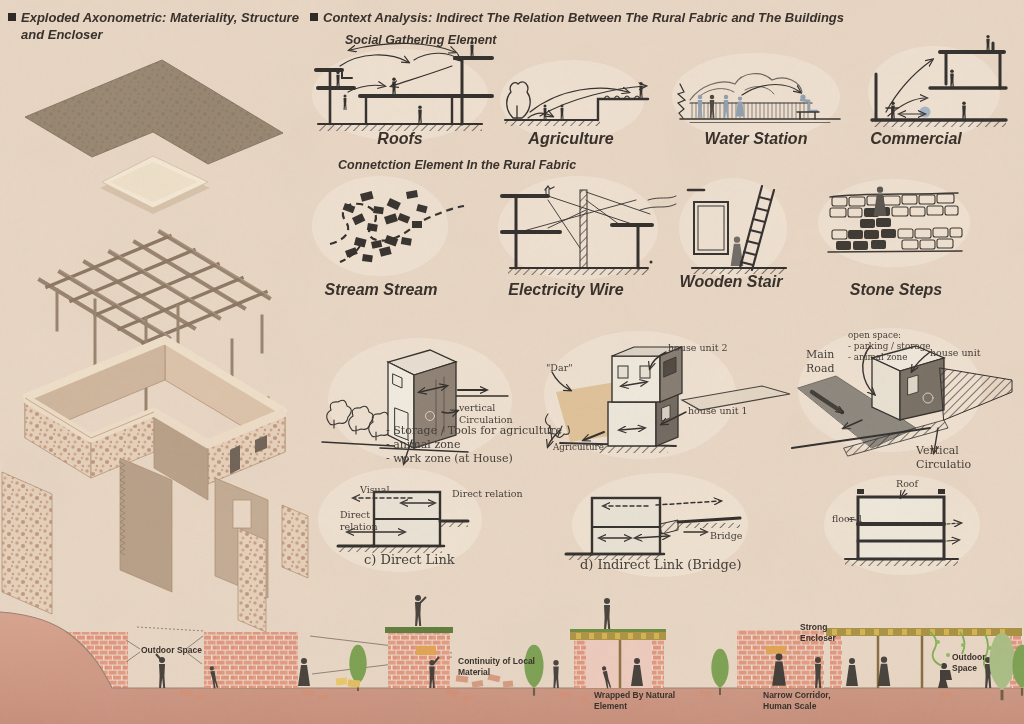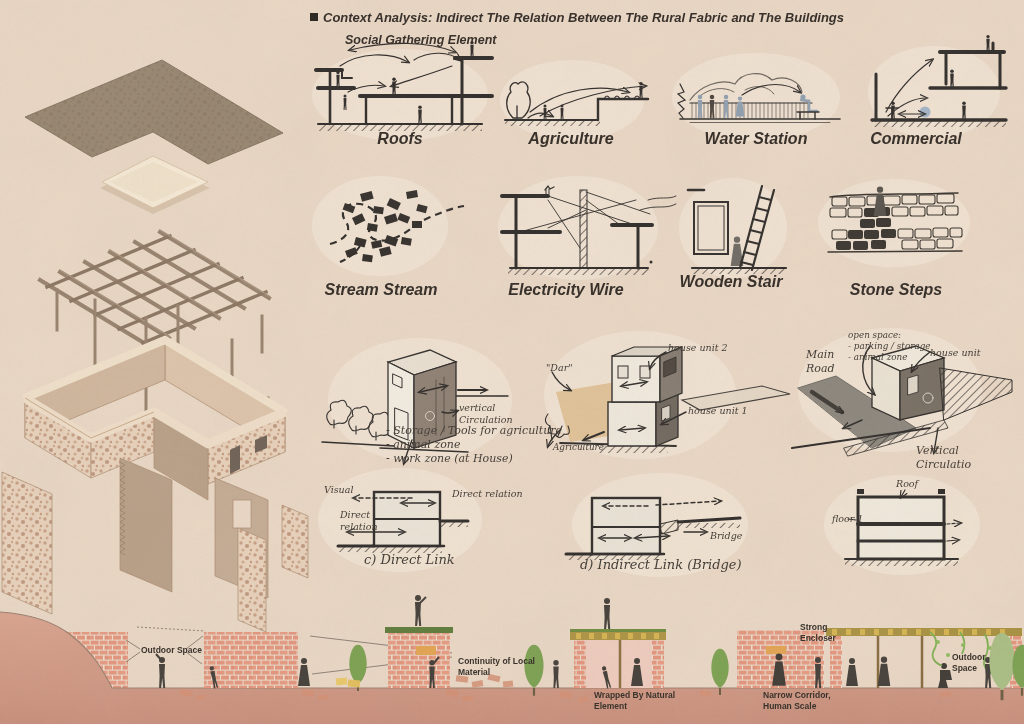--- a/index.html
+++ b/index.html
@@ -3,21 +3,21 @@
 <meta charset="utf-8">
 <style>
   html,body{margin:0;padding:0;background:#d8c6b4}
   #canvas{position:relative;width:1024px;height:724px;background:#e9d6c3;overflow:hidden;
           font-family:"Liberation Sans",sans-serif}
   .abs{position:absolute}
   .hdr{display:flex;gap:5px;font-weight:bold;font-style:italic;font-size:13px;color:#39322c;line-height:1.3}
   .bullet{width:8px;height:8px;background:#2f2a25;margin-top:3px;flex:none}
   .sub{font-weight:bold;font-style:italic;font-size:12.5px;color:#39322c;white-space:nowrap}
   .lbl{font-weight:bold;font-style:italic;font-size:16px;color:#39322c;transform:translateX(-50%);white-space:nowrap}
-  .hand{font-family:"DejaVu Serif",serif;font-style:italic;font-size:9.5px;color:#46403a;line-height:1.25}
+  .hand{font-family:"DejaVu Serif",serif;font-size:9.5px;color:#46403a;line-height:1.25}
   .hand-lg{font-size:13px}
   .sm{font-size:8.5px;font-weight:bold;color:#3a332c;line-height:1.3}
   .pre{white-space:pre-line}
 </style>
 </head>
 <body>
 
 <div id="canvas">
 
 <svg class="abs" style="left:0;top:0" width="1024" height="724" viewBox="0 0 1024 724">
@@ -584,33 +584,38 @@
           <use href="#pstand" transform="translate(988,688)"></use>
         </g>
     <use href="#tree" transform="translate(1002,690) scale(1.45)" fill="#a9bd82"></use>
     <use href="#tree" transform="translate(1022,688) scale(1.1)" fill="#7ba04f"></use>
   </g>
 
   <rect width="1024" height="724" filter="url(#mottle)" opacity="0.05"></rect>
   <rect width="1024" height="724" filter="url(#grain)" opacity="0.06"></rect>
 </svg>
 
+<div class="abs hdr" style="left:8px;top:10px;width:296px">
+  <span class="bullet"></span>
+  <span>Exploded Axonometric: Materiality, Structure and Encloser</span>
+</div>
 
 <div class="abs hdr" style="left:310px;top:10px;width:700px">
   <span class="bullet"></span>
   <span>Context Analysis: Indirect The Relation Between The Rural Fabric and The Buildings</span>
 </div>
 
 <div class="abs sub" style="left:345px;top:33px">Social Gathering Element</div>
 
 <div class="abs lbl" style="left:400px;top:130px">Roofs</div>
 <div class="abs lbl" style="left:571px;top:130px">Agriculture</div>
 <div class="abs lbl" style="left:756px;top:130px">Water Station</div>
 <div class="abs lbl" style="left:916px;top:130px">Commercial</div>
 
+<div class="abs sub" style="left:338px;top:158px">Connetction Element In the Rural Fabric</div>
 
 <div class="abs lbl" style="left:381px;top:281px">Stream Stream</div>
 <div class="abs lbl" style="left:566px;top:281px">Electricity Wire</div>
 <div class="abs lbl" style="left:731px;top:273px">Wooden Stair</div>
 <div class="abs lbl" style="left:896px;top:281px">Stone Steps</div>
 
 
 <div class="abs hand pre" style="left:459px;top:402px">vertical
 Circulation</div>
 <div class="abs hand pre" style="left:386px;top:424px;font-size:11px">- Storage / Tools for agriculture
@@ -624,21 +629,21 @@
 
 <div class="abs hand pre" style="left:806px;top:348px;font-size:11px">Main
 Road</div>
 <div class="abs hand pre" style="left:848px;top:330px;font-size:8.8px">open space:
 - parking / storage
 - animal zone</div>
 <div class="abs hand" style="left:930px;top:347px">house unit</div>
 <div class="abs hand pre" style="left:916px;top:444px;font-size:11px">Vertical
 Circulatio</div>
 
-<div class="abs hand" style="left:324px;top:484px">Visual</div>
+<div class="abs hand" style="left:360px;top:484px">Visual</div>
 <div class="abs hand" style="left:452px;top:488px">Direct relation</div>
 <div class="abs hand pre" style="left:340px;top:509px">Direct
 relation</div>
 <div class="abs hand hand-lg" style="left:364px;top:552px">c) Direct Link</div>
 <div class="abs hand" style="left:710px;top:530px">Bridge</div>
 <div class="abs hand hand-lg" style="left:580px;top:557px">d) Indirect Link (Bridge)</div>
 <div class="abs hand" style="left:896px;top:478px">Roof</div>
 <div class="abs hand" style="left:832px;top:513px">floor 1</div>
 
 <div class="abs sm" style="left:141px;top:645px">Outdoor Space</div>

